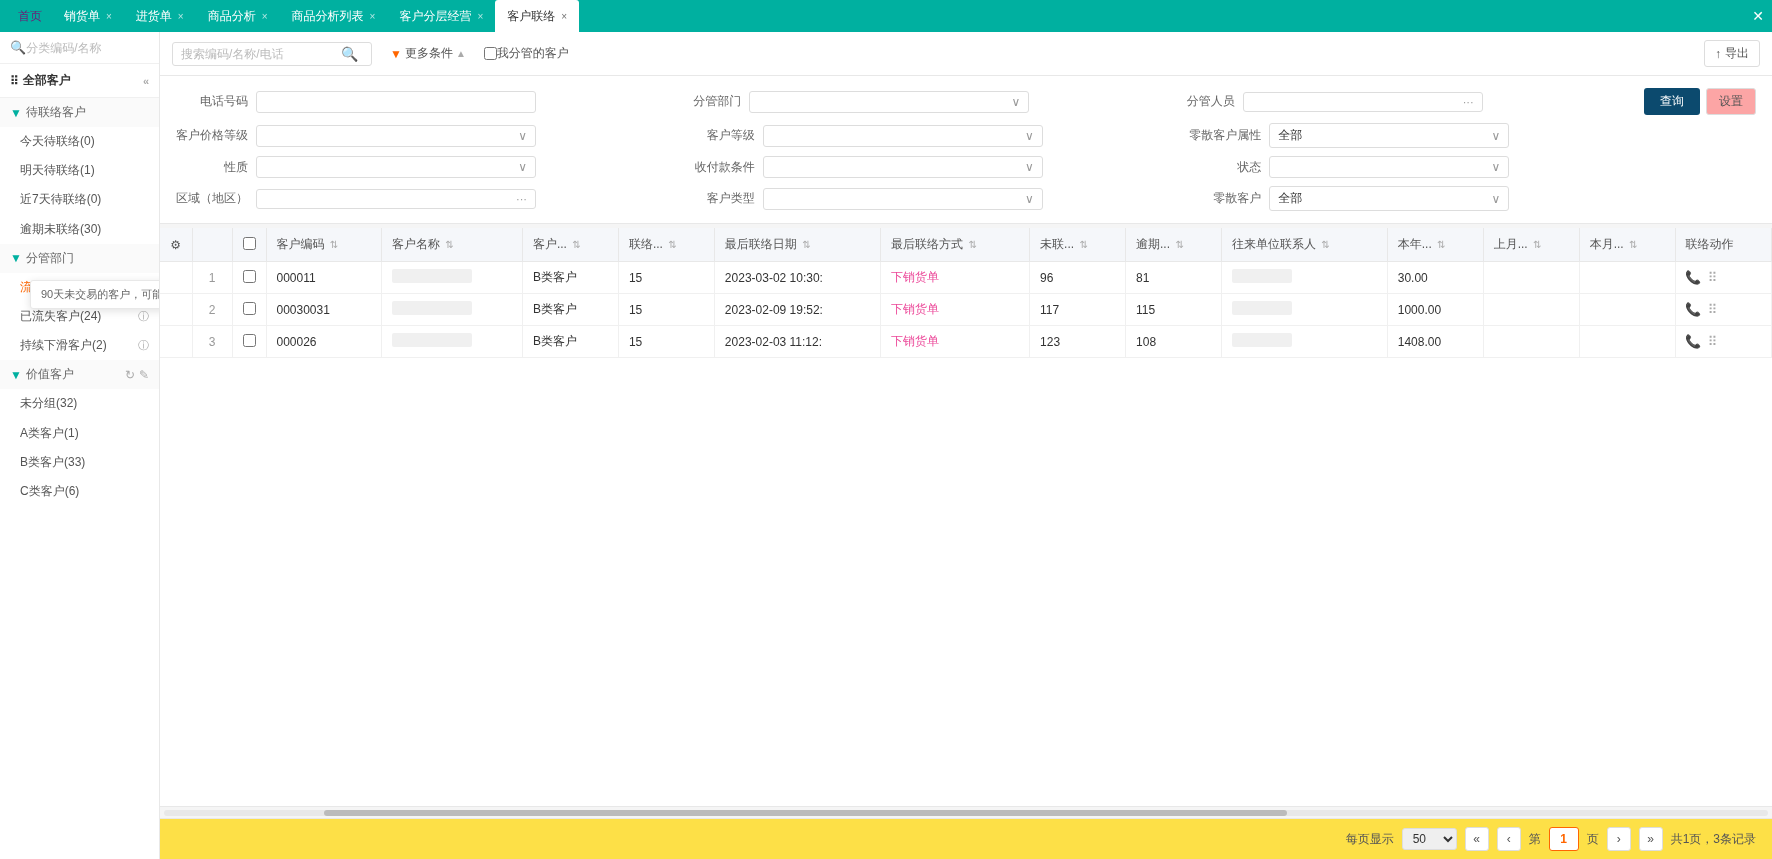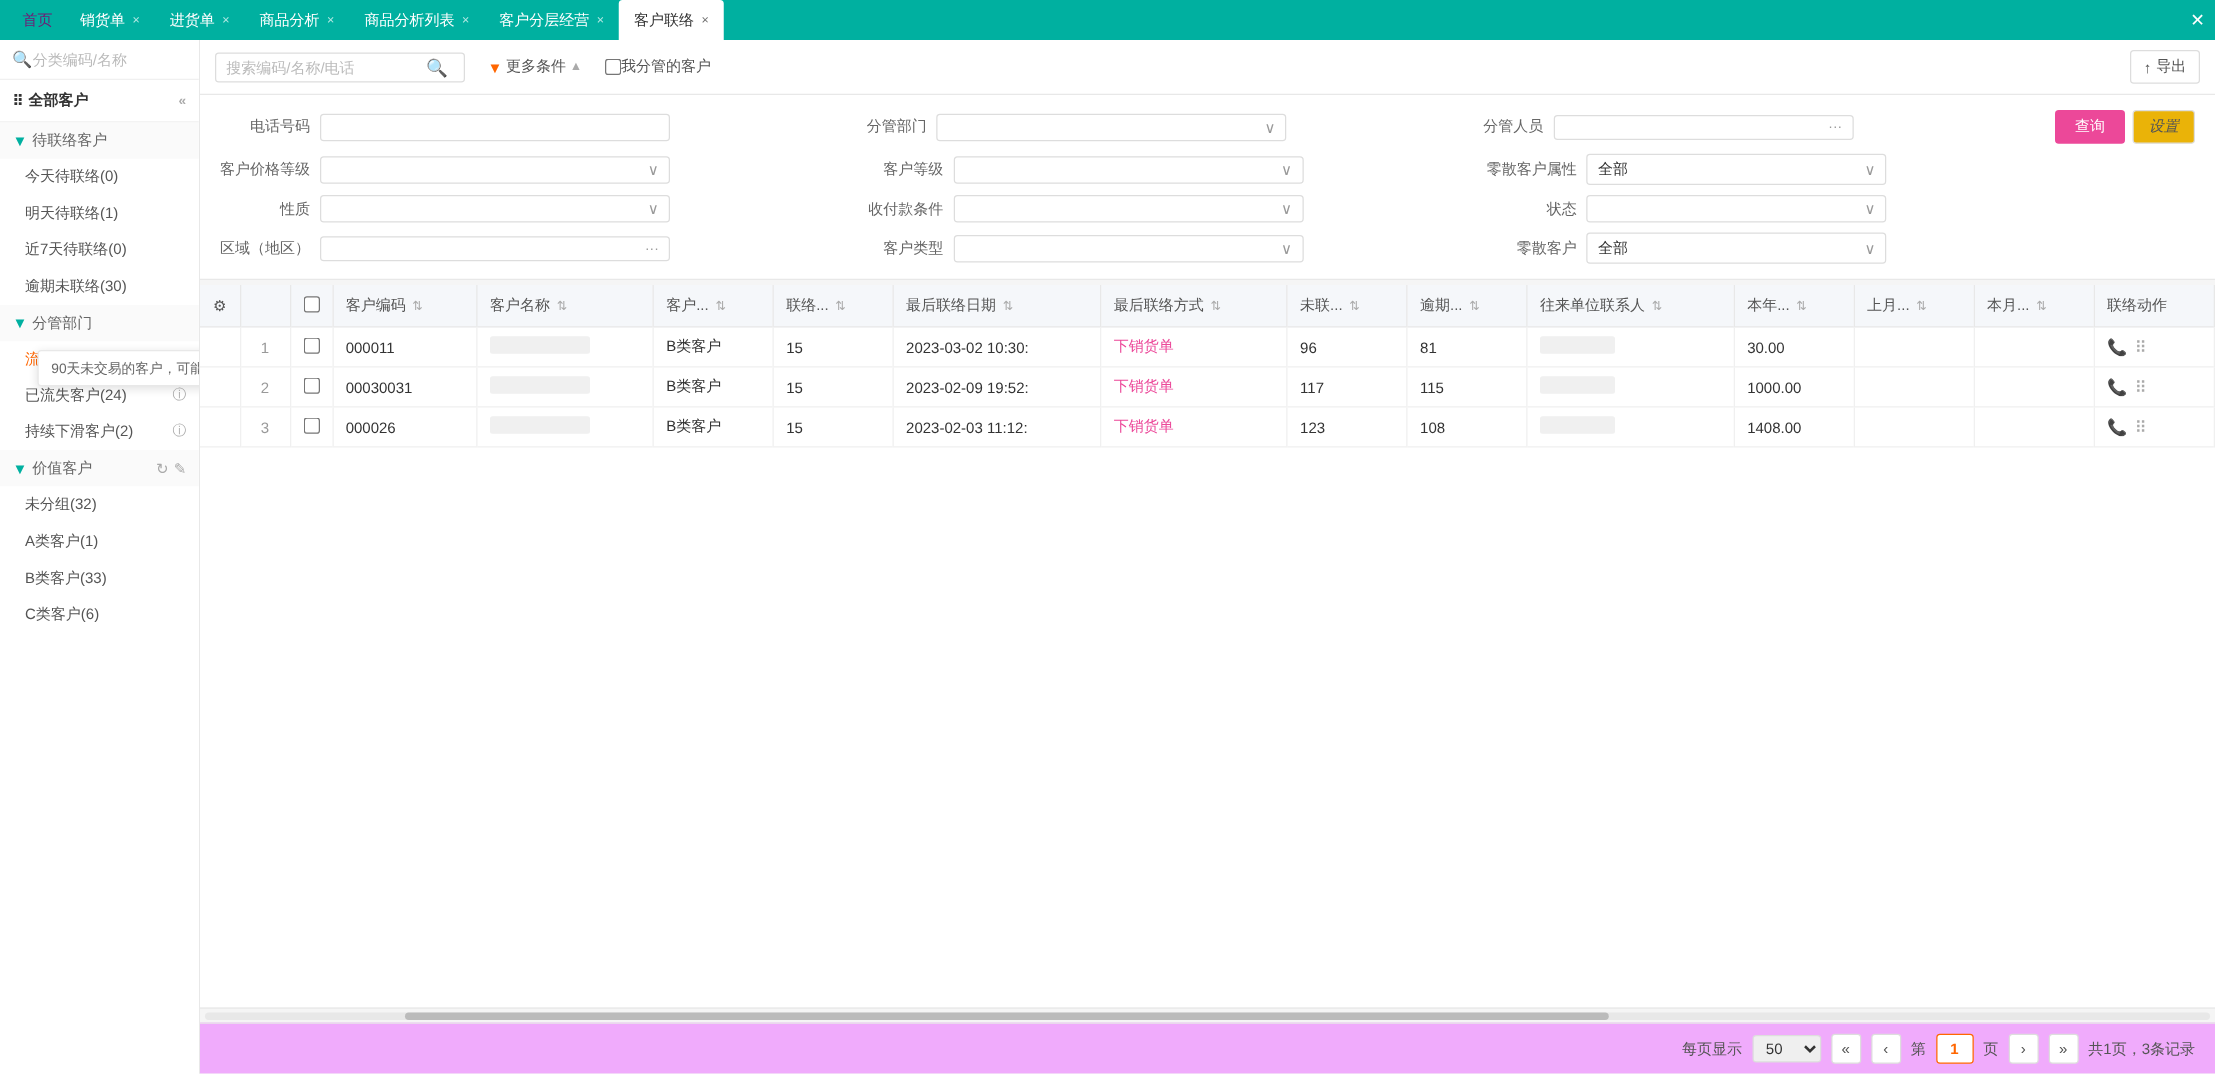--- a/index.html
+++ b/index.html
@@ -225,26 +225,26 @@
     }
     .filter-select .arrow { color: #999; }
     .filter-divider { width: 20px; flex-shrink: 0; }
     .filter-more-btn {
       color: #999; cursor: pointer; font-size: 11px; margin-left: 4px;
     }
     .filter-actions {
       display: flex; gap: 6px; margin-left: 8px;
     }
     .btn-query {
-      background: #ec4899; color: #fff; border: none; border-radius: 3px;
+      background: #0c4a6e; color: #fff; border: none; border-radius: 3px;
       padding: 4px 16px; cursor: pointer; font-size: 12px;
     }
     .btn-setting {
-      background: #eab308; color: #555; border: 1px solid #ddd; border-radius: 3px;
-      padding: 4px 12px; cursor: pointer; font-size: 12px; font-style: italic;
+      background: #fca5a5; color: #555; border: 1px solid #ddd; border-radius: 3px;
+      padding: 4px 12px; cursor: pointer; font-size: 12px;
     }
 
     
     .table-wrap {
       flex: 1;
       overflow: auto;
       background: #fff;
       margin-top: 4px;
     }
     table {
@@ -280,21 +280,21 @@
     .blurred { color: #ccc; background: #f0f0f0; border-radius: 2px; min-width: 60px; display: inline-block; }
     .action-icons { display: flex; gap: 6px; }
     .action-icon { color: #aaa; cursor: pointer; font-size: 13px; }
 
     
     .pagination {
       display: flex;
       align-items: center;
       justify-content: flex-end;
       padding: 8px 16px;
-      background: #f0abfc;
+      background: #fde047;
       border-top: 1px solid #e8e8e8;
       gap: 8px;
       font-size: 12px;
       color: #555;
     }
     .page-size-select {
       border: 1px solid #ddd; border-radius: 3px; padding: 2px 6px;
       font-size: 12px; color: #333;
     }
     .page-btn {

